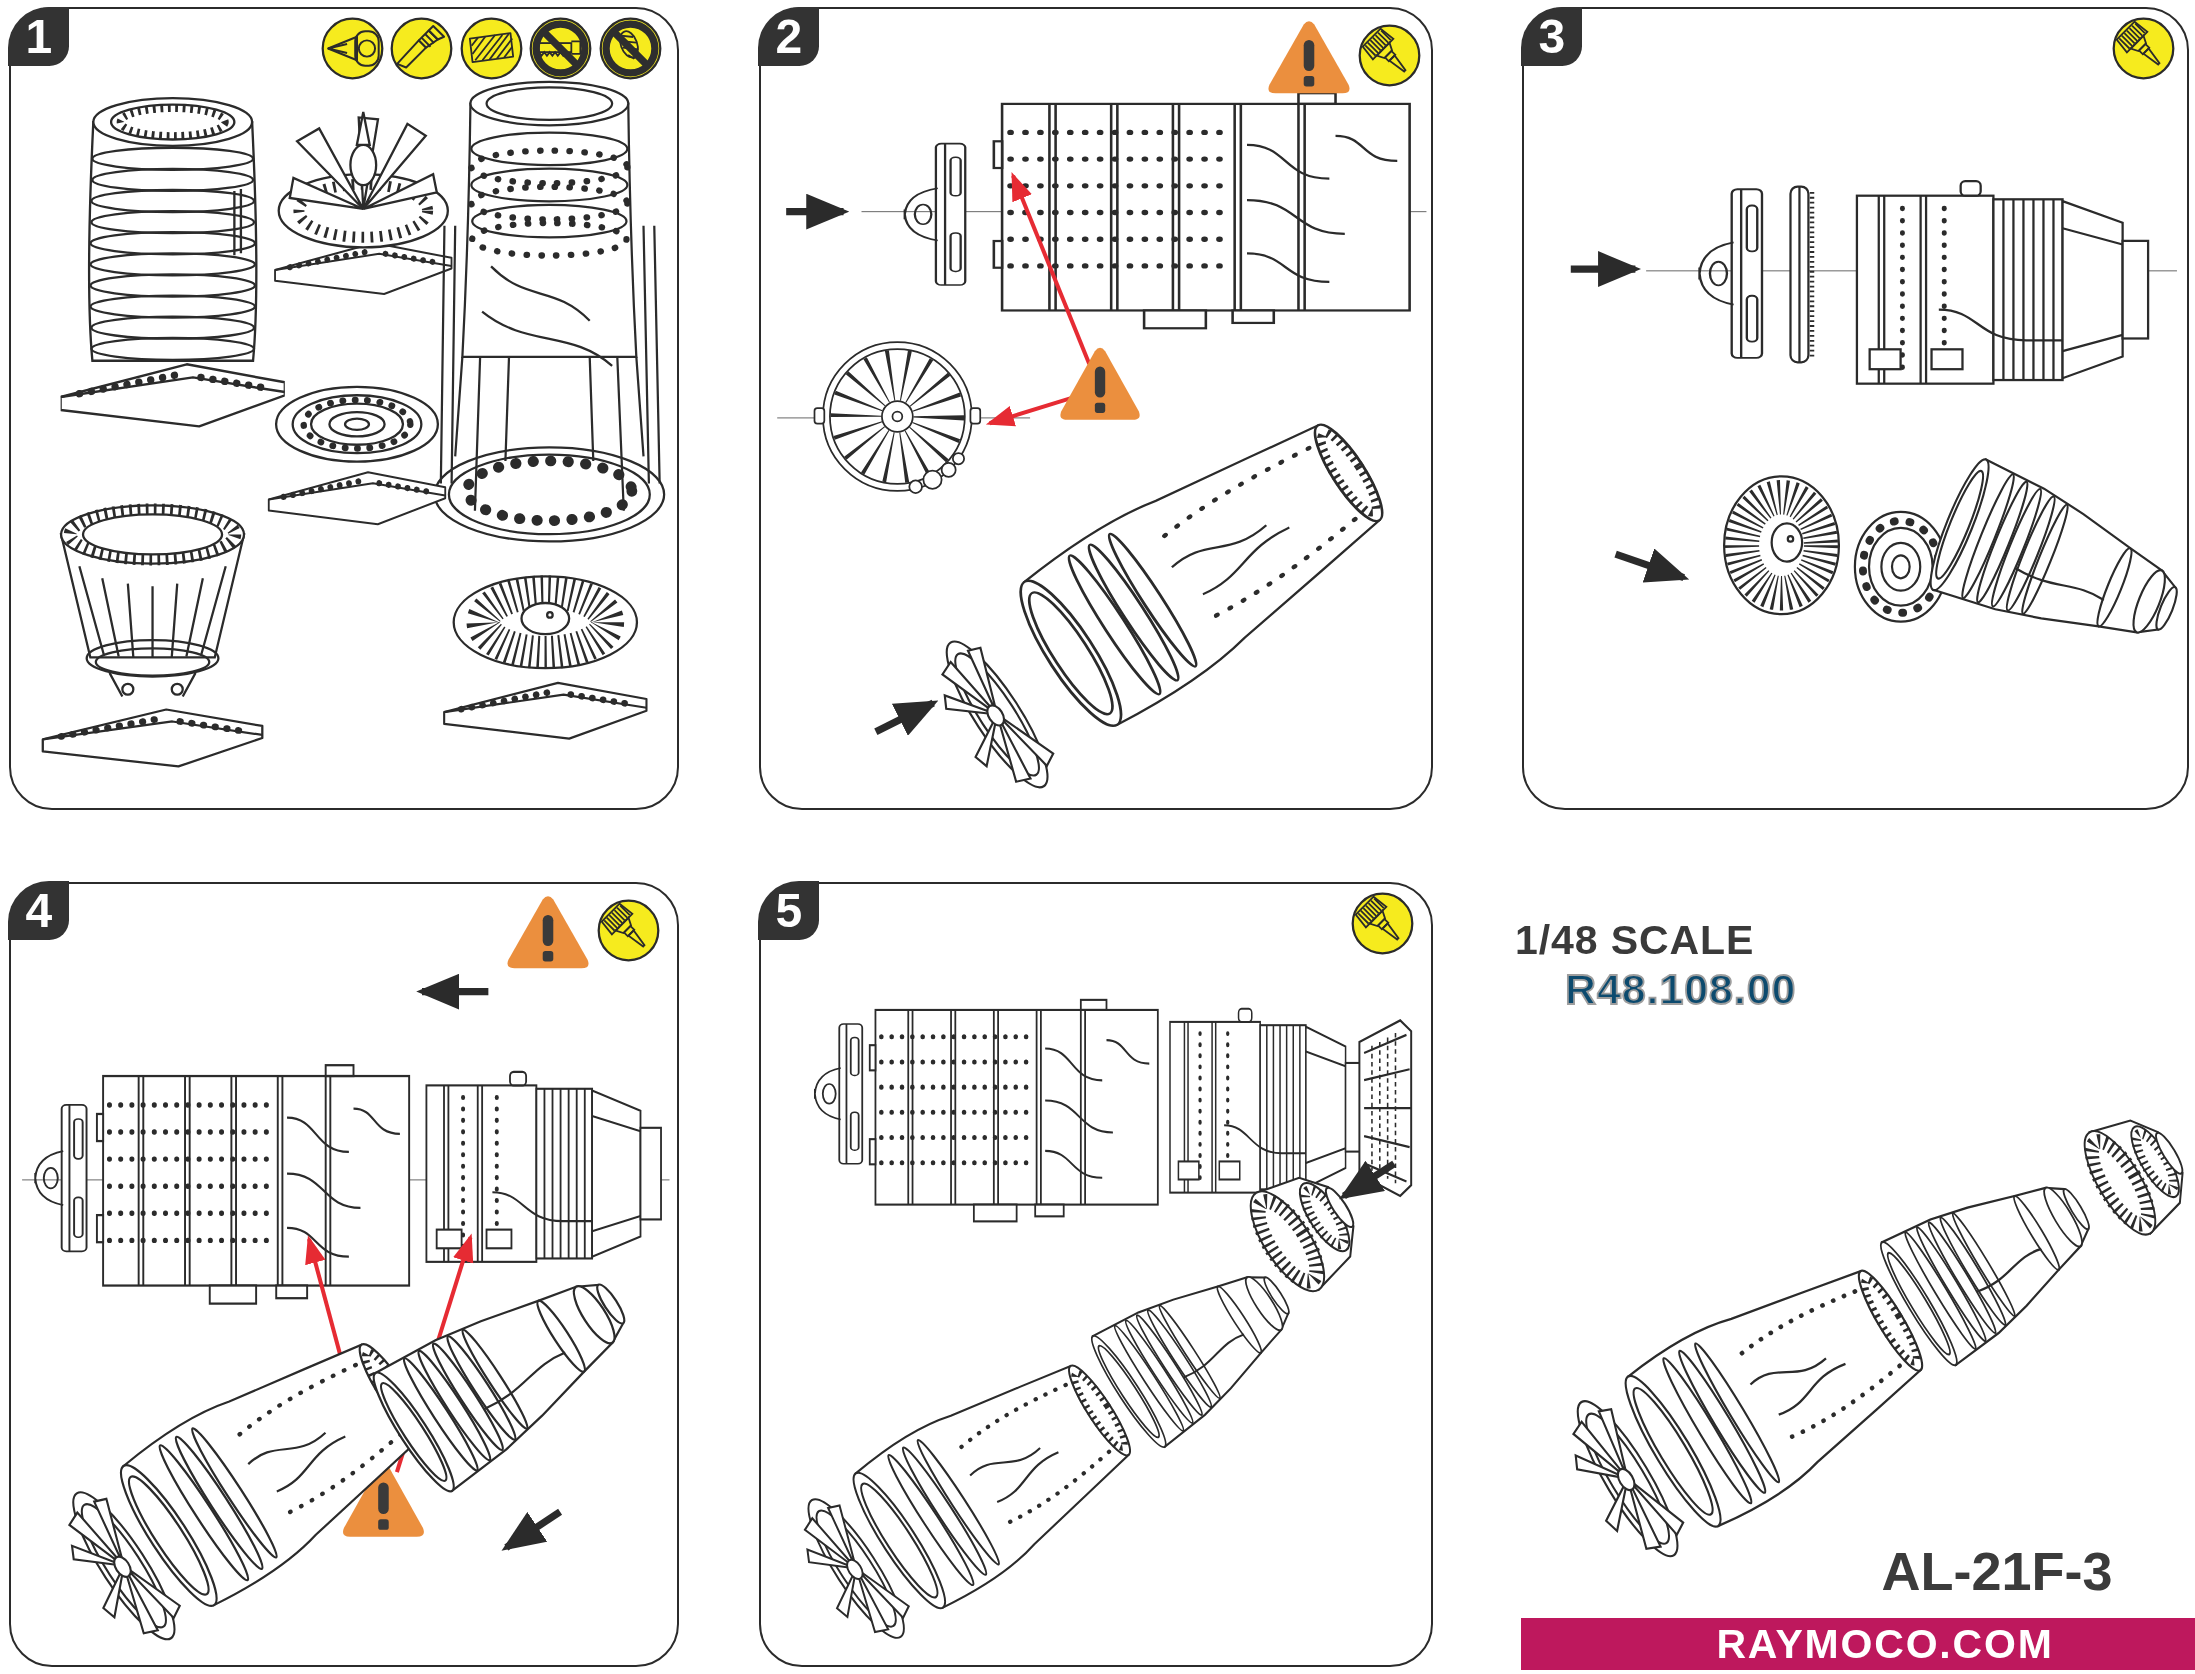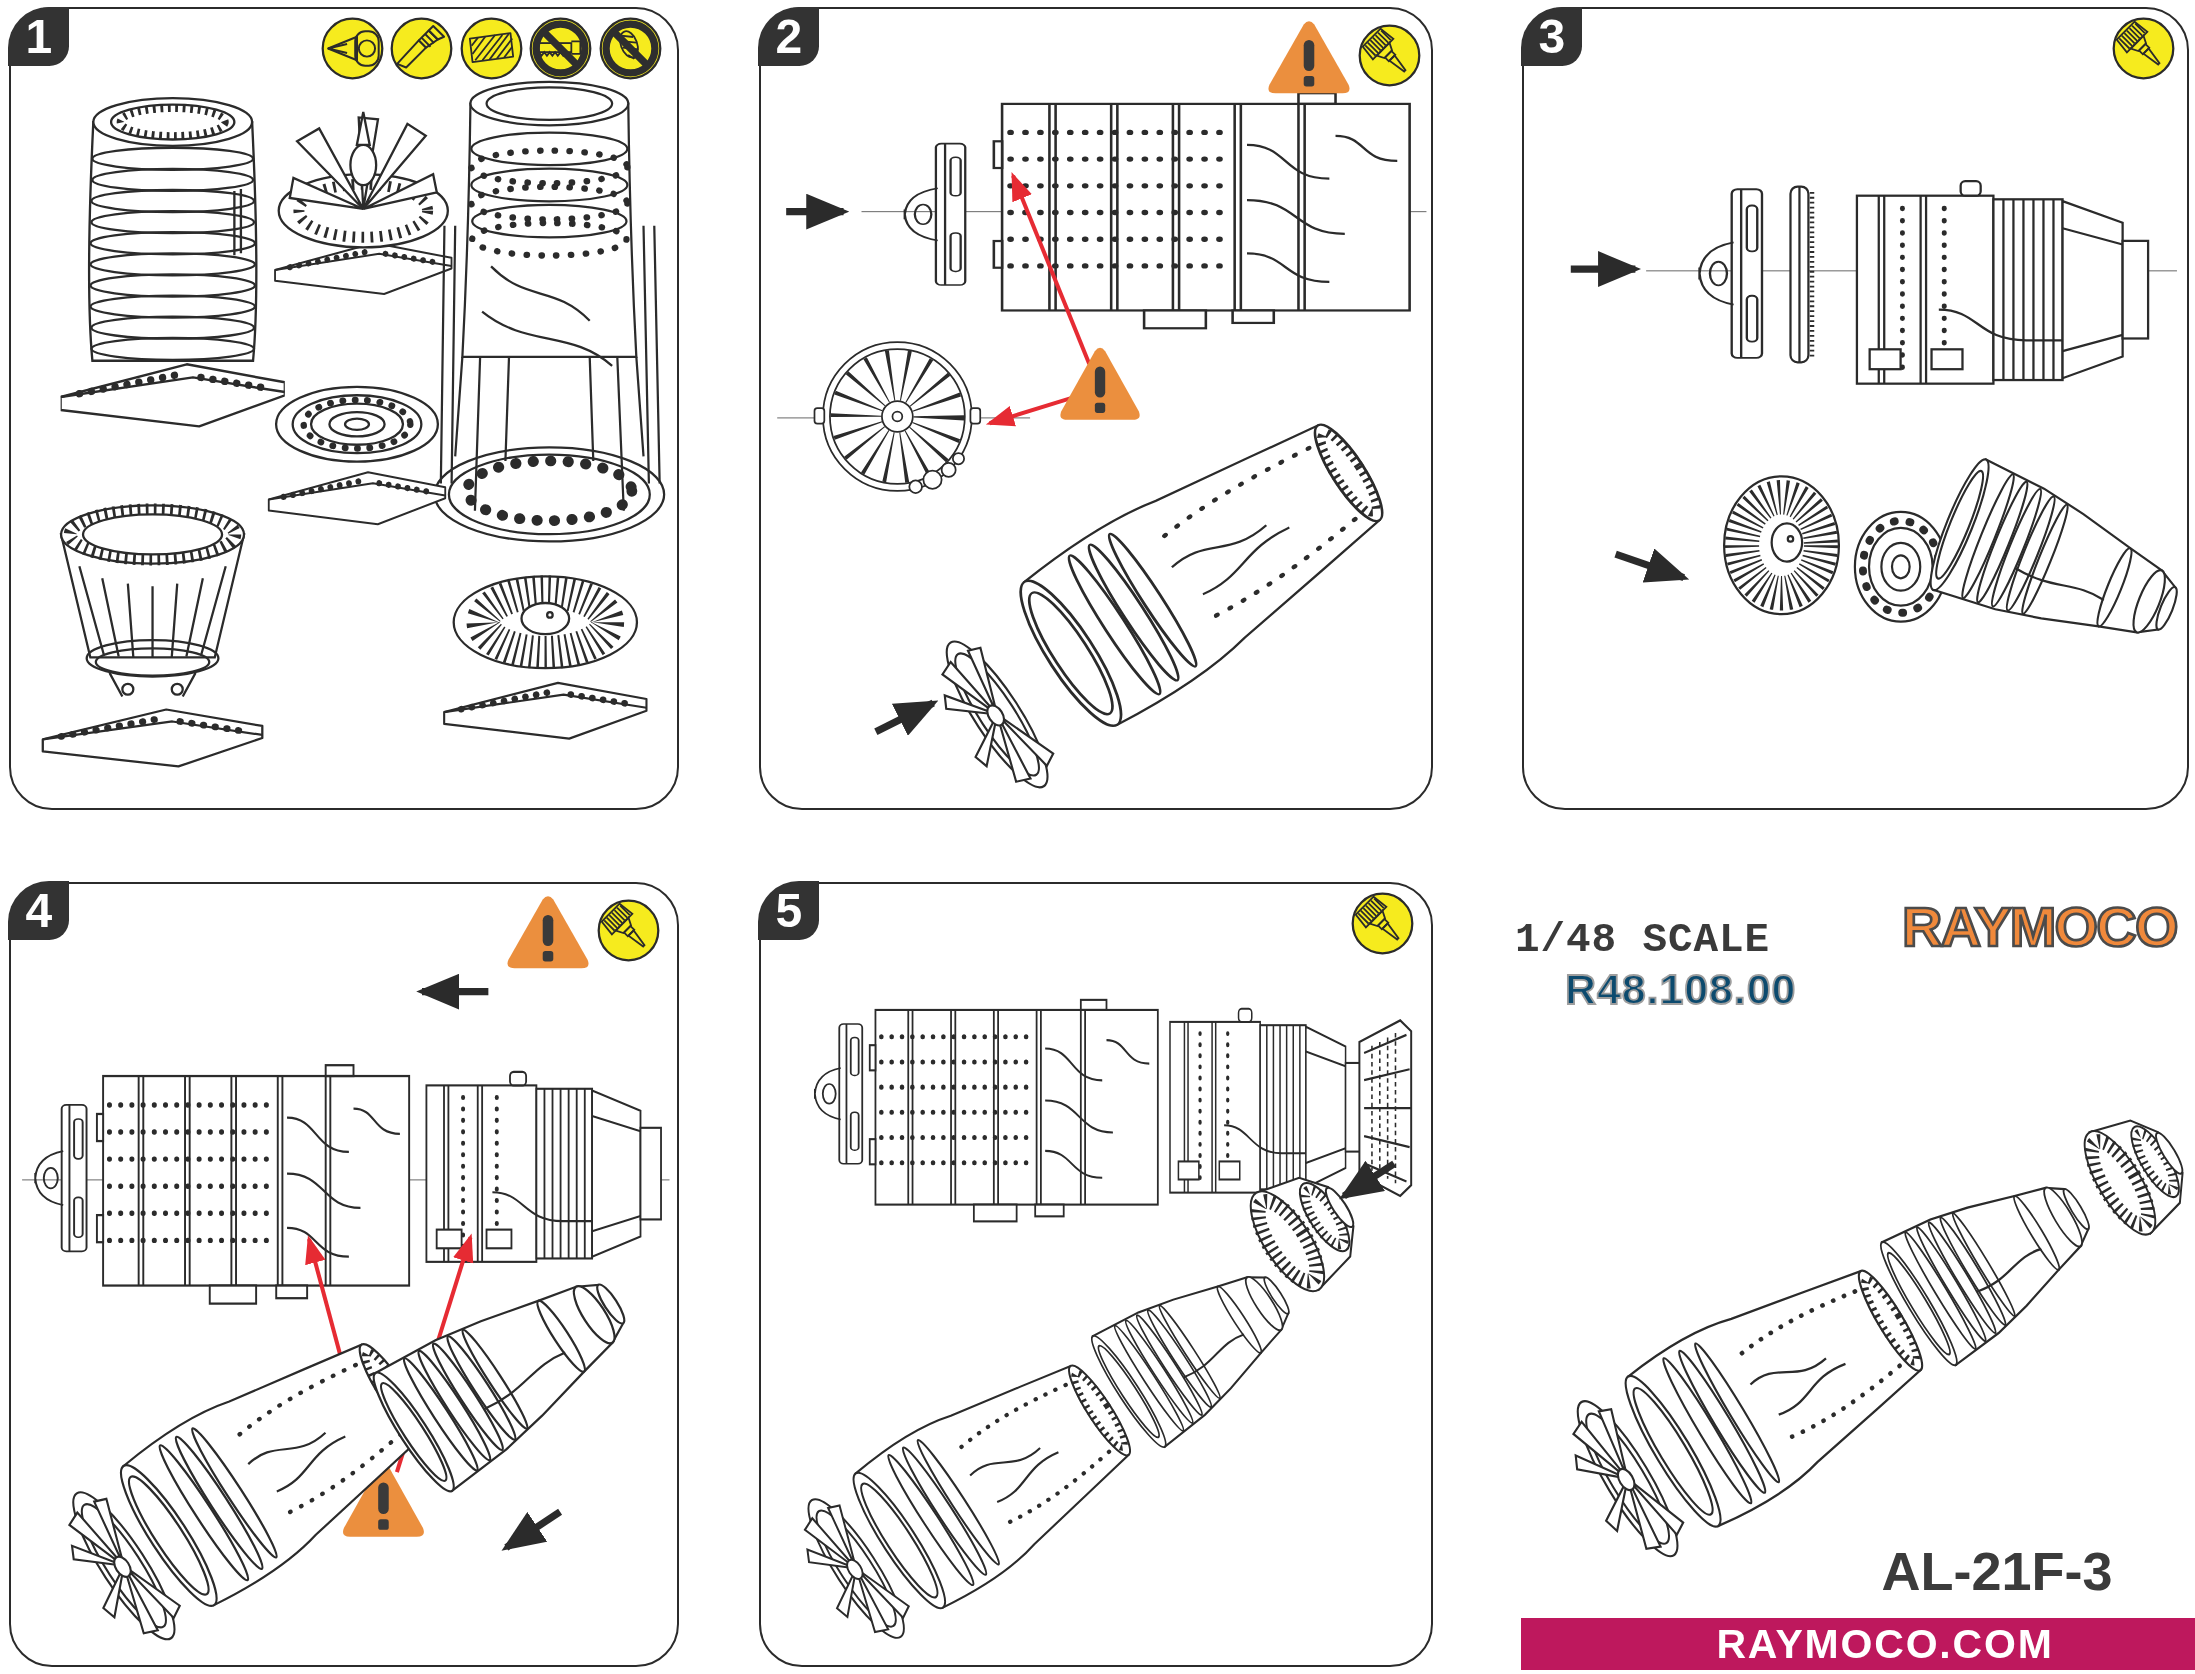--- a/index.html
+++ b/index.html
@@ -22,21 +22,21 @@
   }
   .icons{position:absolute;top:7.2px;display:flex;gap:4.5px;align-items:center;z-index:4;}
   #panel1 .icons{right:14.3px;}
   #panel2 .icons{right:9px;}
   #panel3 .icons{right:10.7px;}
   #panel4 .icons{right:16px;}
   #panel5 .icons{right:16px;}
   .icons svg.tool{width:65px;height:65px;}
   .icons svg.warn{width:88px;height:79px;}
   .art{position:absolute;left:0;top:0;width:100%;height:100%;}
-  .scale-label{position:absolute;left:1515px;top:917px;font-size:41px;font-weight:bold;color:#3a3a3a;letter-spacing:0.9px;font-family:Liberation Mono, monospace;}
+  .scale-label{position:absolute;left:1515px;top:917px;font-size:41px;font-weight:bold;color:#3a3a3a;letter-spacing:0.9px;}
   .code-label{position:absolute;left:1565px;top:965px;font-size:43px;font-weight:bold;color:#0c4a6e;
     -webkit-text-stroke:1.8px #9e9e9e;letter-spacing:0.9px;}
   .brand-logo{position:absolute;left:1902px;top:894px;font-size:56px;font-weight:800;color:#F0893B;
     -webkit-text-stroke:2.7px #4b4b4b;letter-spacing:-1.8px;}
   .model-label{position:absolute;left:1809px;top:1540px;width:376px;text-align:center;font-size:54px;font-weight:bold;color:#3b3b3b;}
   .site-bar{position:absolute;left:1521px;top:1618px;width:728px;height:52px;background:#be185d;
     display:flex;align-items:center;justify-content:center;}
   .site-bar span{color:#ffffff;font-size:41px;font-weight:bold;letter-spacing:1.8px;}
   .engine-final{position:absolute;left:1522px;top:1039px;width:673px;height:573px;}
   .defs{position:absolute;width:0;height:0;}
@@ -504,21 +504,20 @@
     </g>
     <g transform="translate(600,390) rotate(-33)">
           <use href="#isoNozzle" x="-65" y="-78" width="135" height="156"></use>
         </g>
     <path d="M706,312 L650,348" stroke="#2b2b2b" stroke-width="8" fill="none" marker-end="url(#mb)"></path>
   </svg>
 </div>
 
 <div class="scale-label">1/48 SCALE</div>
 <div class="code-label">R48.108.00</div>
-<div class="brand-logo">RAYMOCO</div>
 
 <svg class="engine-final" viewBox="0 0 752 640">
   <g transform="translate(70,520) rotate(-31)">
     <use href="#isoFanFace" x="0" y="-110" width="112" height="220"></use>
     <use href="#isoBodyFront" x="92" y="-118" width="330" height="236"></use>
     <use href="#isoBodyRear" x="420" y="-100" width="235" height="200"></use>
     <use href="#isoNozzle" x="652" y="-80" width="125" height="160"></use>
   </g>
 </svg>
 

